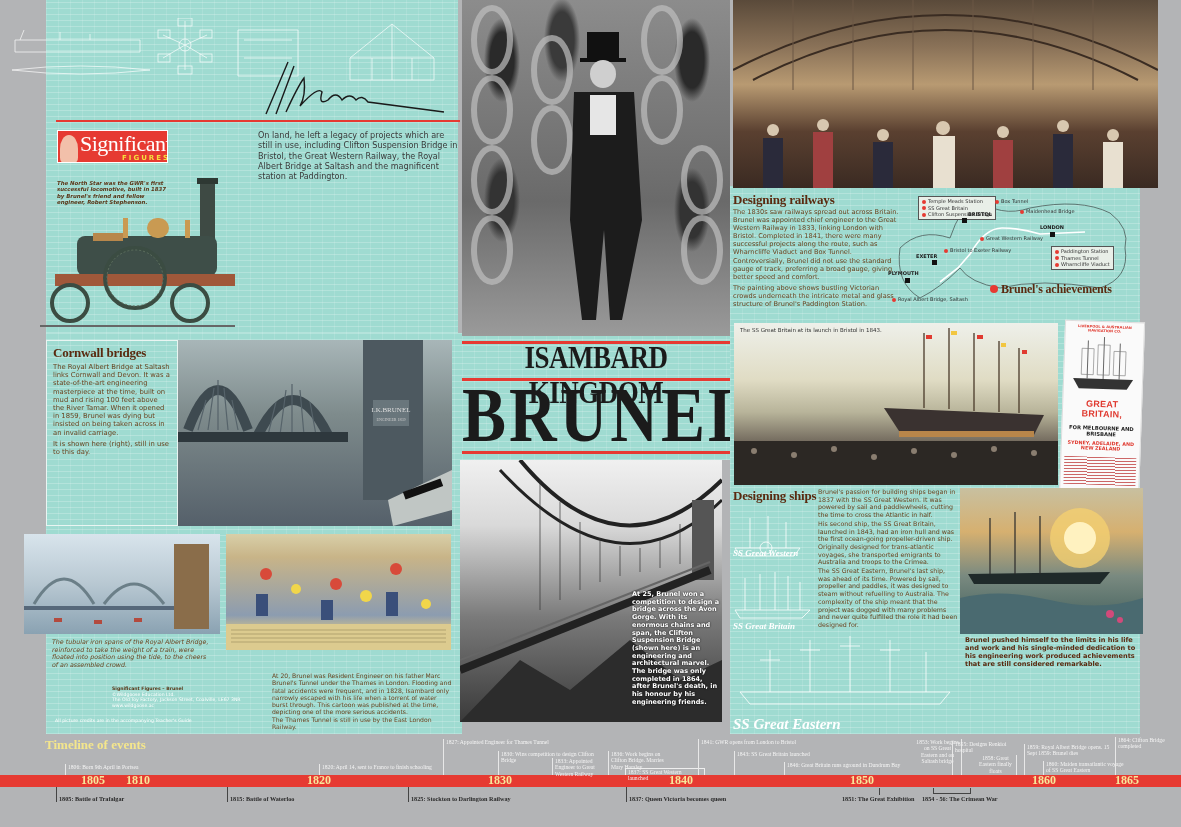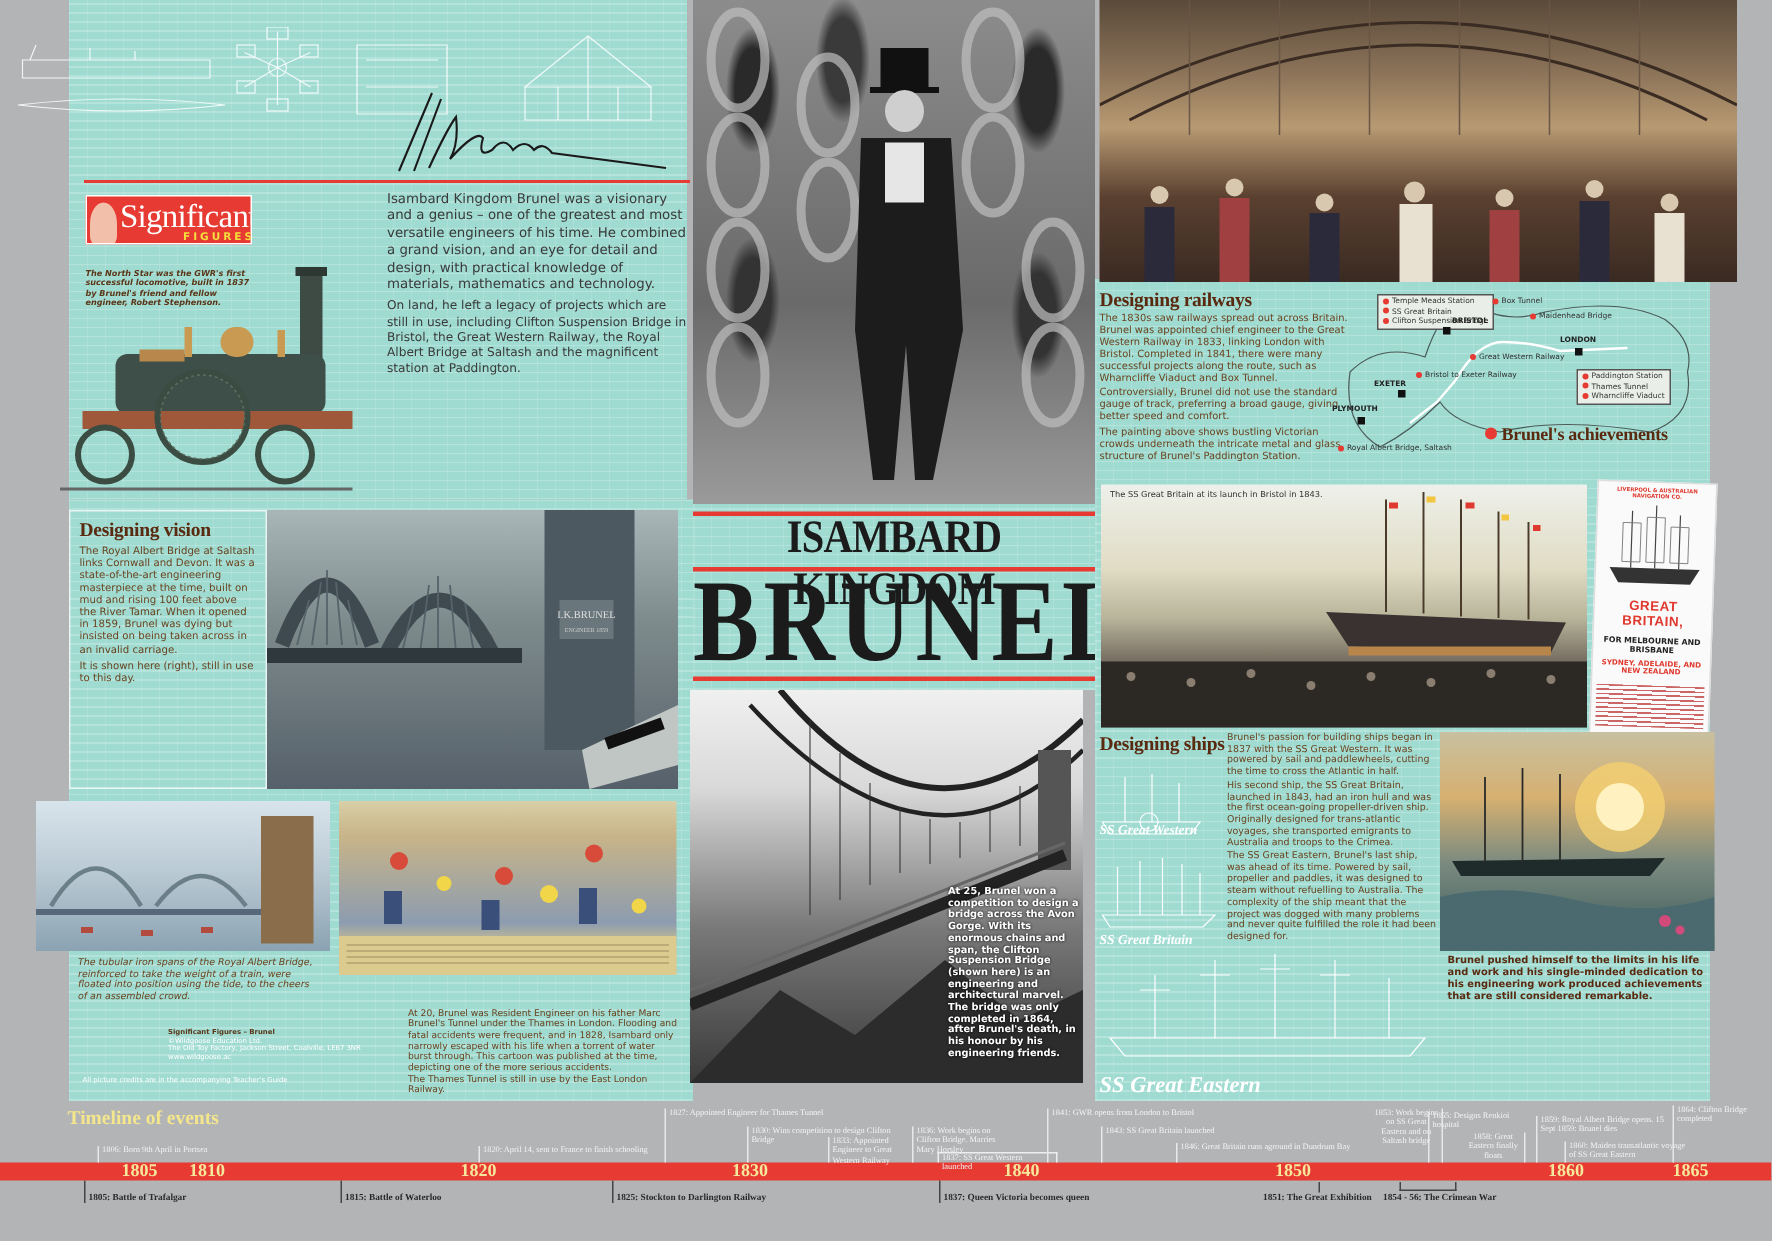--- a/index.html
+++ b/index.html
@@ -131,21 +131,20 @@
   <rect x="58" y="55" width="30" height="8" fill="#b8874b"></rect>
   <rect x="20" y="96" width="180" height="12" fill="#a0583a"></rect>
   <circle cx="100" cy="100" r="30" fill="none" stroke="#3b4c42" stroke-width="4"></circle>
   <circle cx="100" cy="100" r="28" fill="none" stroke="#5d6f5f" stroke-width="1" stroke-dasharray="2 2"></circle>
   <circle cx="35" cy="125" r="18" fill="none" stroke="#3b4c42" stroke-width="4"></circle>
   <circle cx="155" cy="125" r="18" fill="none" stroke="#3b4c42" stroke-width="4"></circle>
   <path d="M5 148 L200 148" stroke="#666" stroke-width="2"></path>
 </svg>
 
 <div class="abs" id="intro-text">
-  <div class="big">Isambard Kingdom Brunel was a visionary and a genius – one of the greatest and most versatile engineers of his time. He combined a grand vision, and an eye for detail and design, with practical knowledge of materials, mathematics and technology.</div>
   <div class="small">On land, he left a legacy of projects which are still in use, including Clifton Suspension Bridge in Bristol, the Great Western Railway, the Royal Albert Bridge at Saltash and the magnificent station at Paddington.</div>
 </div>
 
 <div class="abs photo" style="left:462px;top:0;width:268px;height:336px;background:
   radial-gradient(ellipse 30px 70px at 40px 60px, #2a2a2a 40%, transparent 60%),
   radial-gradient(ellipse 30px 70px at 100px 40px, #3a3a3a 40%, transparent 60%),
   radial-gradient(ellipse 30px 70px at 230px 60px, #2a2a2a 40%, transparent 60%),
   radial-gradient(ellipse 30px 70px at 40px 200px, #333 40%, transparent 60%),
   radial-gradient(ellipse 30px 70px at 230px 210px, #333 40%, transparent 60%),
   linear-gradient(180deg, #8c8c8c, #6a6a6a 60%, #9a9a9a);">
@@ -172,21 +171,21 @@
 
 <div class="abs panel" style="left:462px;top:336px;width:268px;height:124px;"></div>
 <div class="abs red-rule" style="left:462px;top:341px;width:268px;"></div>
 <div class="abs" id="title-line1" style="left:462px;top:345px;width:268px;">ISAMBARD KINGDOM</div>
 <div class="abs red-rule" style="left:462px;top:378px;width:268px;"></div>
 <div class="abs" id="title-line2" style="left:462px;top:382px;width:268px;">BRUNEL</div>
 <div class="abs red-rule" style="left:462px;top:451px;width:268px;"></div>
 
 <div class="abs panel" style="left:46px;top:333px;width:416px;height:193px;"></div>
 <div class="abs" style="left:46px;top:340px;width:132px;height:186px;border:1.5px solid #e9f5f2;padding:4px 6px;">
-  <div class="heading" style="font-size:13px;margin-bottom:2px;">Designing vision</div>
+  <div class="heading" style="font-size:13px;margin-bottom:2px;">Cornwall bridges</div>
   <div class="body-text" style="font-size:6.8px;line-height:8.2px;">
     <p>The Royal Albert Bridge at Saltash links Cornwall and Devon. It was a state-of-the-art engineering masterpiece at the time, built on mud and rising 100 feet above the River Tamar. When it opened in 1859, Brunel was dying but insisted on being taken across in an invalid carriage.</p>
     <p>It is shown here (right), still in use to this day.</p>
   </div>
 </div>
 
 <div class="abs photo" style="left:178px;top:340px;width:274px;height:186px;background:linear-gradient(180deg,#a8b6b8 0%,#7e8b8c 40%,#55606a 100%);">
   <svg width="274" height="186" viewBox="0 0 274 186" style="position:absolute;left:0;top:0;">
     <path d="M10 90 Q40 10 70 90" fill="none" stroke="#3e4a50" stroke-width="10"></path>
     <path d="M80 95 Q115 25 150 95" fill="none" stroke="#3e4a50" stroke-width="10"></path>

